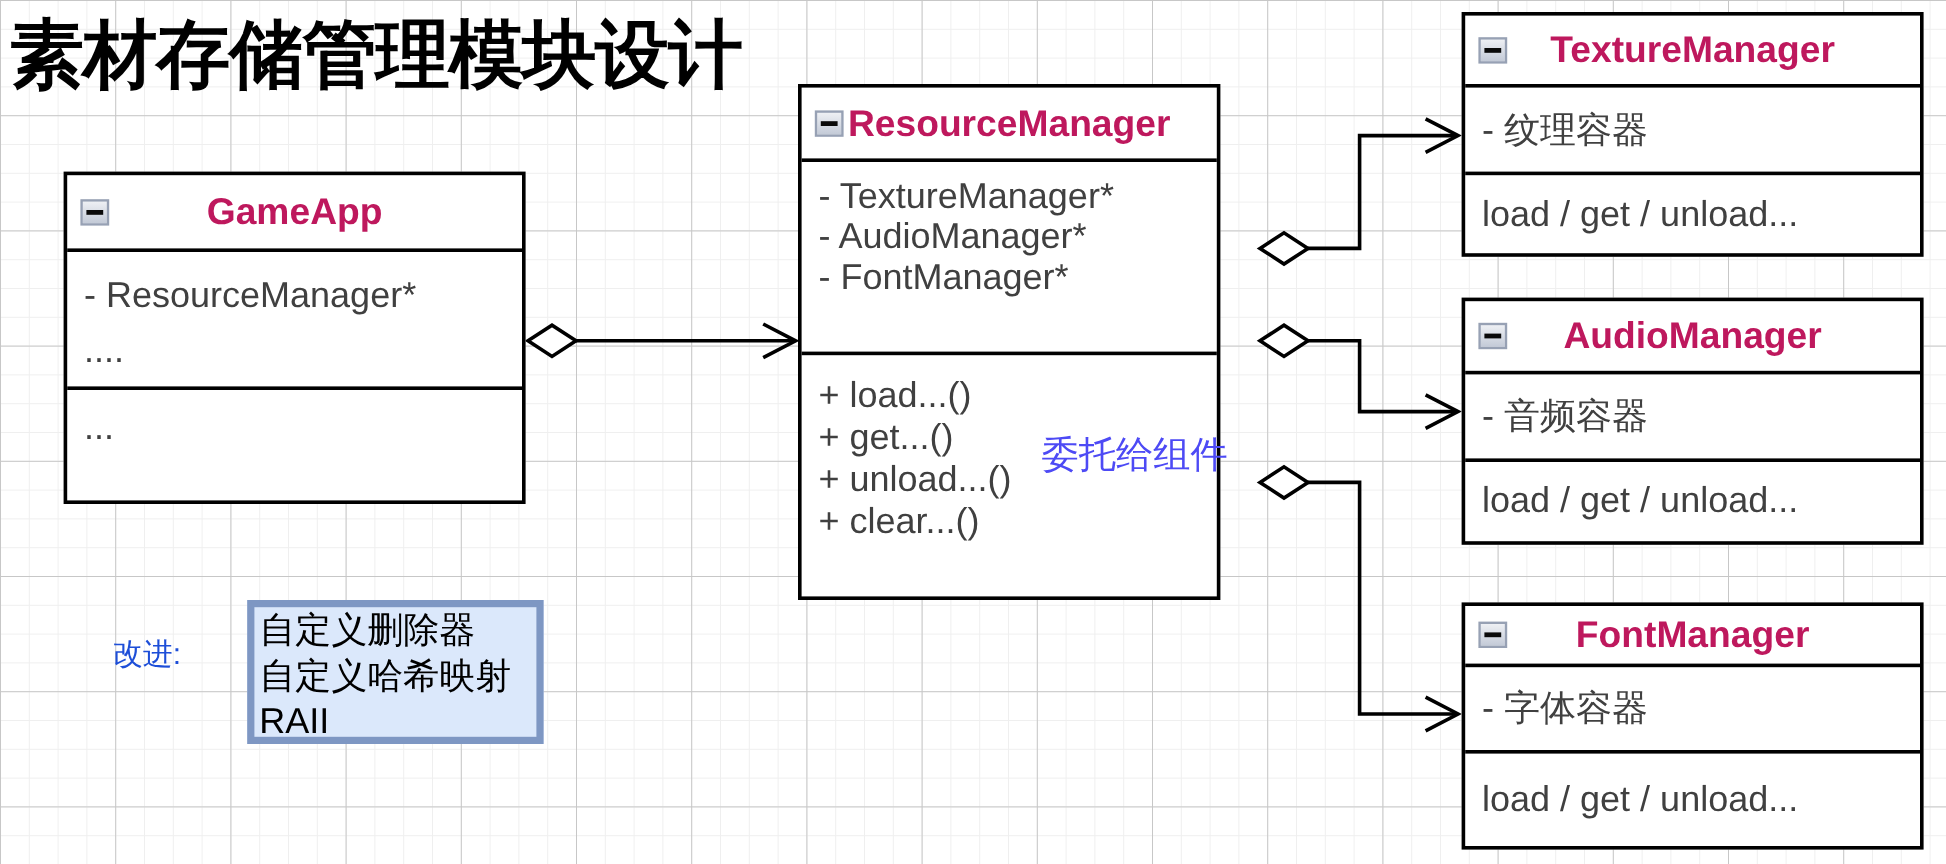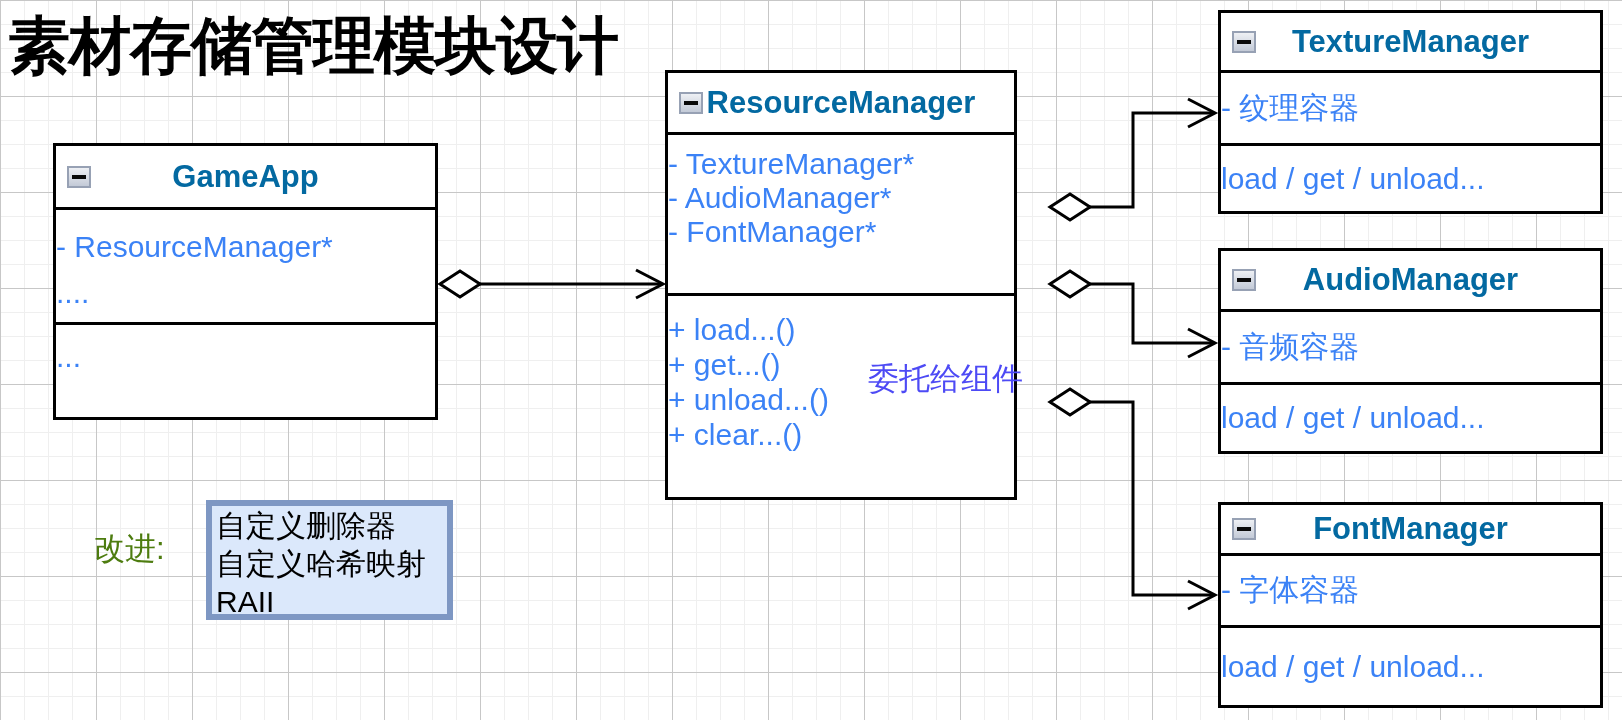--- a/index.html
+++ b/index.html
@@ -18,52 +18,52 @@
     position:absolute;left:8px;top:4px;
     font-size:62px;font-weight:900;letter-spacing:-1px;color:#000;
     white-space:nowrap;
   }
   .uml-class{
     position:absolute;background:#fff;border:3px solid #000;
     box-sizing:border-box;display:flex;flex-direction:column;
   }
   .uml-header{
     position:relative;display:flex;align-items:center;justify-content:center;
-    border-bottom:3px solid #000;font-weight:bold;font-size:31px;color:#0369a1;
+    border-bottom:3px solid #000;font-weight:bold;font-size:31px;color:#be185d;
     flex:0 0 auto;box-sizing:border-box;
   }
   .collapse{
     position:absolute;left:11px;top:50%;transform:translateY(-50%);
     width:24px;height:22px;box-sizing:border-box;
     border:2px solid #97a1b4;
     background:linear-gradient(#eef0f4,#c3cad7);
     display:flex;align-items:center;justify-content:center;
   }
   .collapse::after{content:"";display:block;width:14px;height:4px;background:#0a0a0a;}
   .uml-attrs{border-bottom:3px solid #000;box-sizing:border-box;flex:0 0 auto;}
   .uml-methods{box-sizing:border-box;flex:1 1 auto;}
   .uml-attrs .line,.uml-methods .line{
-    font-size:30px;color:#3b82f6;padding-left:0;white-space:nowrap;
+    font-size:30px;color:#404040;padding-left:14px;white-space:nowrap;
   }
   
   .pad-attrs-game{padding-top:14px;}
   .pad-attrs-game .line{line-height:46px;}
   .pad-methods-game{padding-top:10px;}
   .pad-methods-game .line{line-height:44px;}
   .pad-attrs-rm{padding-top:12px;}
   .pad-attrs-rm .line{line-height:34px;}
   .pad-methods-rm{padding-top:16px;}
   .pad-methods-rm .line{line-height:35px;}
   
   .center-sec{display:flex;align-items:center;}
   .annotation-delegate{
     position:absolute;left:868px;top:358px;font-size:31px;white-space:nowrap;
   }
   .note-label{
-    position:absolute;left:94px;top:528px;font-size:31px;color:#4d7c0f;white-space:nowrap;
+    position:absolute;left:94px;top:528px;font-size:25px;color:#1d4ed8;white-space:nowrap;
   }
   .note-box{
     position:absolute;left:206px;top:500px;width:247px;height:120px;
     box-sizing:border-box;border:6px solid #be185d;background:#dbe8fb;
     padding:1px 0 0 4px;
   }
   .note-box .line{font-size:30px;line-height:38px;color:#000;white-space:nowrap;}
   svg.edges{position:absolute;left:0;top:0;}
 </style>
 </head>

